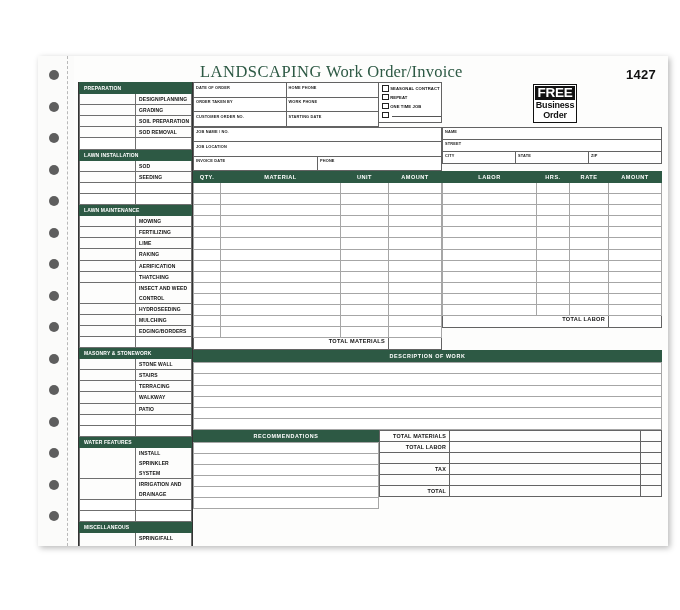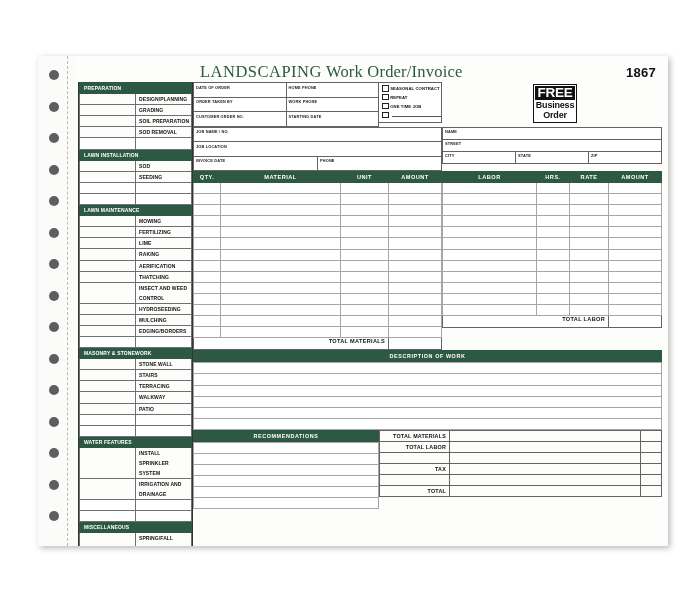--- a/index.html
+++ b/index.html
@@ -32,21 +32,21 @@
   
   #form{
     position:absolute;left:36px;top:0;right:0;bottom:0;
     padding:6px 6px 4px 4px;
     box-sizing:border-box;
   }
   table{border-collapse:collapse;}
   td,th{padding:0;margin:0;}
 
   
-  #titlerow{display:flex;align-items:center;height:20px;padding-left:122px;}
+  #titlerow{display:flex;align-items:flex-end;height:20px;padding-left:122px;}
   #doc-title{
     font-family:"Liberation Serif", serif;
     font-size:16.5px;color:#2d5944;white-space:nowrap;letter-spacing:.2px;
   }
   #doc-title .lead{font-size:16.5px;letter-spacing:.5px;}
   #doc-no{
     margin-left:auto;font-weight:bold;font-size:13px;color:#111;
     padding-right:6px;letter-spacing:.3px;
   }
 
@@ -182,21 +182,21 @@
       </div>
   </div>
 
   <div id="form">
 
     <div id="titlerow">
       <div id="doc-title">
         <span class="lead">LANDSCAPING</span>
         <span>Work Order/Invoice</span>
       </div>
-      <div id="doc-no">1867</div>
+      <div id="doc-no">1427</div>
     </div>
 
     <div id="body-wrap">
 
       <div id="checklist">
         <table>
           <tbody id="checklist-rows">
               <tr class="hdr">
                 <td colspan="2">PREPARATION</td>
               </tr>

